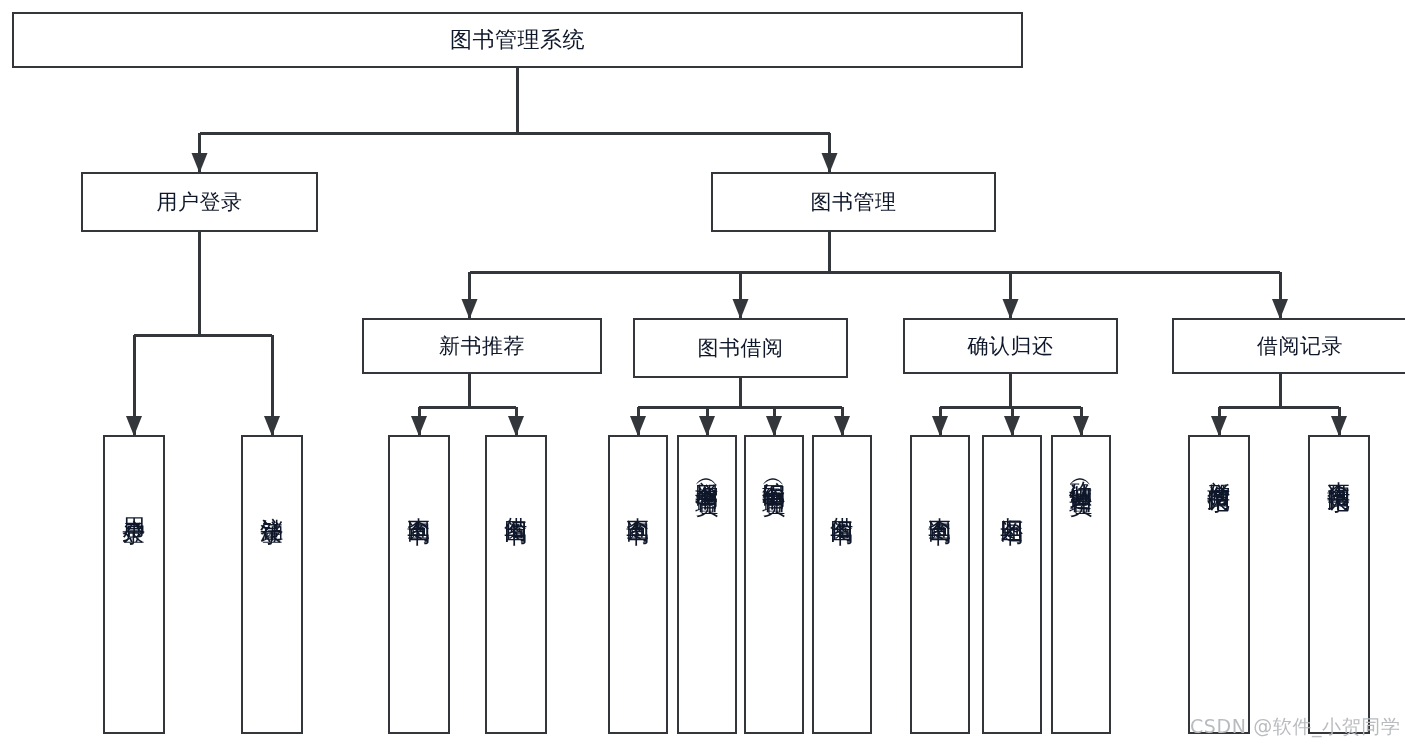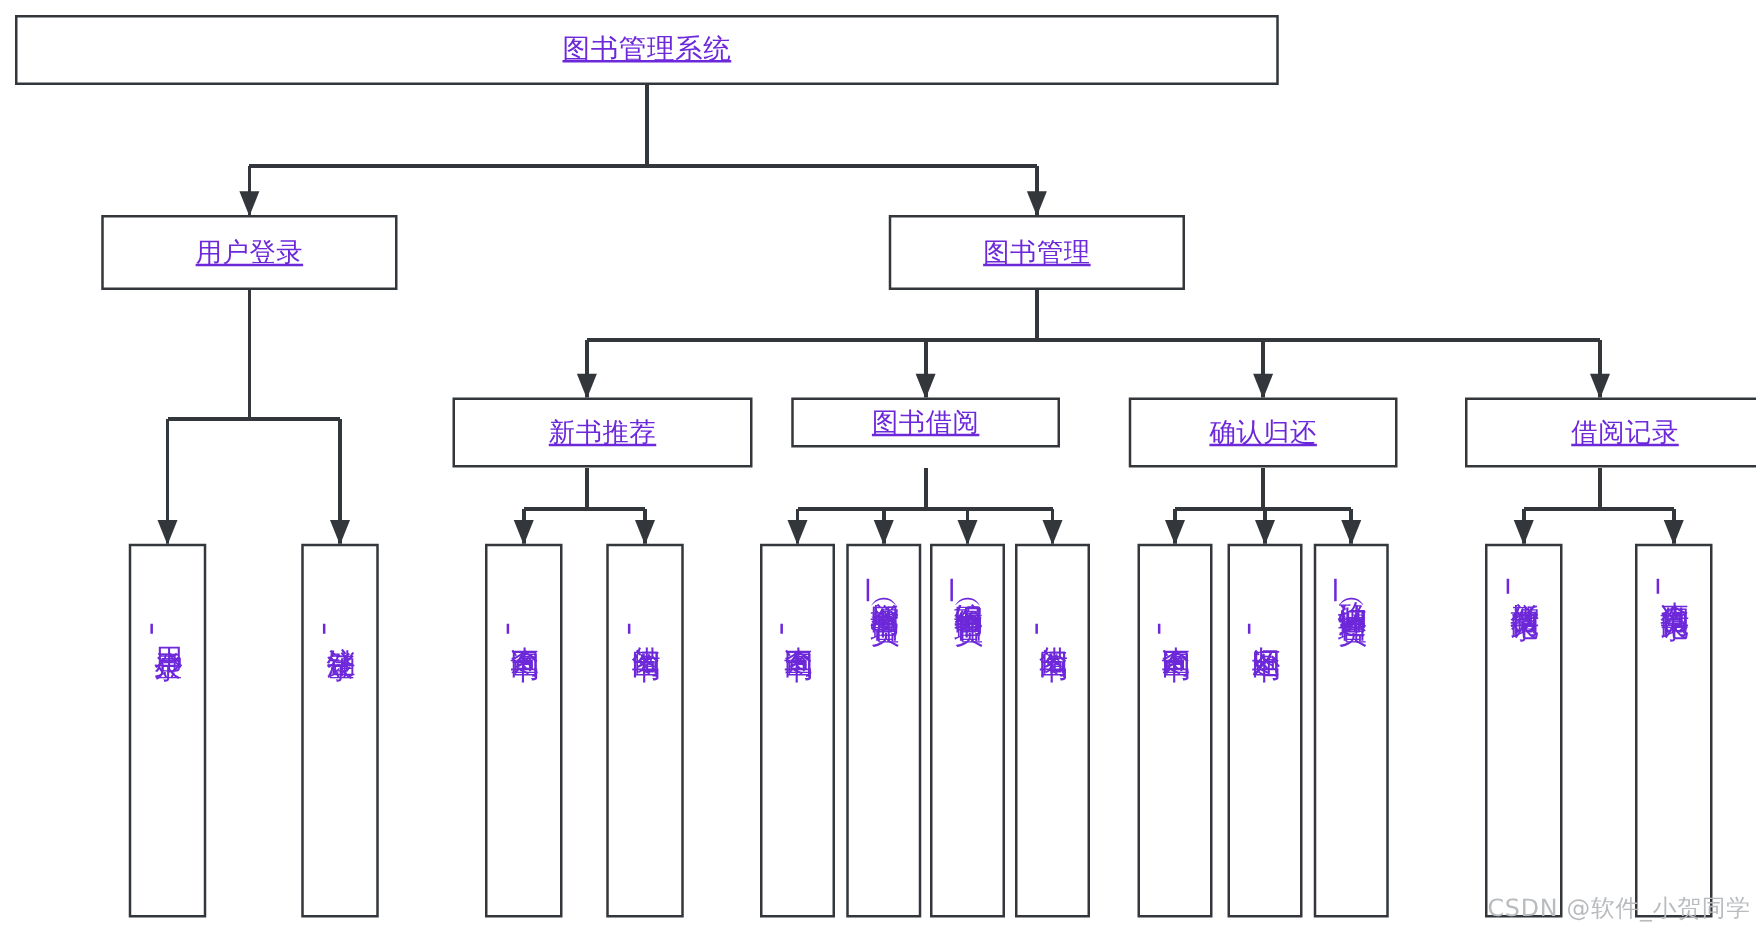--- a/index.html
+++ b/index.html
@@ -27,22 +27,21 @@
     pointer-events: none;
   }
   .node {
     position: absolute;
     box-sizing: border-box;
     background: #ffffff;
     border: 2.5px solid #33373b;
     display: flex;
     align-items: center;
     justify-content: center;
-    color: #6d28d9;
-    text-decoration: underline;
+    color: #0f172a;
   }
   .node .label {
     display: block;
     text-align: center;
     line-height: 1.28;
     letter-spacing: 0.5px;
     white-space: nowrap;
   }
   .node.horizontal .label {
     font-size: 21px;
@@ -138,27 +137,27 @@
       <polygon points="1331,416 1347,416 1339,436" fill="#33373b"></polygon>
     </svg>
 
   <div id="node-layer">
       <div class="node horizontal root" style="left: 12px; top: 12px; width: 1011px; height: 56px;">
         <span class="label">图书管理系统</span>
       </div>
       <div class="node horizontal" style="left: 81px; top: 172px; width: 237px; height: 60px;">
         <span class="label">用户登录</span>
       </div>
-      <div class="node horizontal" style="left: 711px; top: 172px; width: 237px; height: 60px;">
+      <div class="node horizontal" style="left: 711px; top: 172px; width: 285px; height: 60px;">
         <span class="label">图书管理</span>
       </div>
       <div class="node horizontal" style="left: 362px; top: 318px; width: 240px; height: 56px;">
         <span class="label">新书推荐</span>
       </div>
-      <div class="node horizontal" style="left: 633px; top: 318px; width: 215px; height: 40px;">
+      <div class="node horizontal" style="left: 633px; top: 318px; width: 215px; height: 60px;">
         <span class="label">图书借阅</span>
       </div>
       <div class="node horizontal" style="left: 903px; top: 318px; width: 215px; height: 56px;">
         <span class="label">确认归还</span>
       </div>
       <div class="node horizontal" style="left: 1172px; top: 318px; width: 256px; height: 56px;">
         <span class="label">借阅记录</span>
       </div>
       <div class="node vertical" style="left: 103px; top: 435px; width: 62px; height: 299px;">
         <span class="label">用户登录</span>

